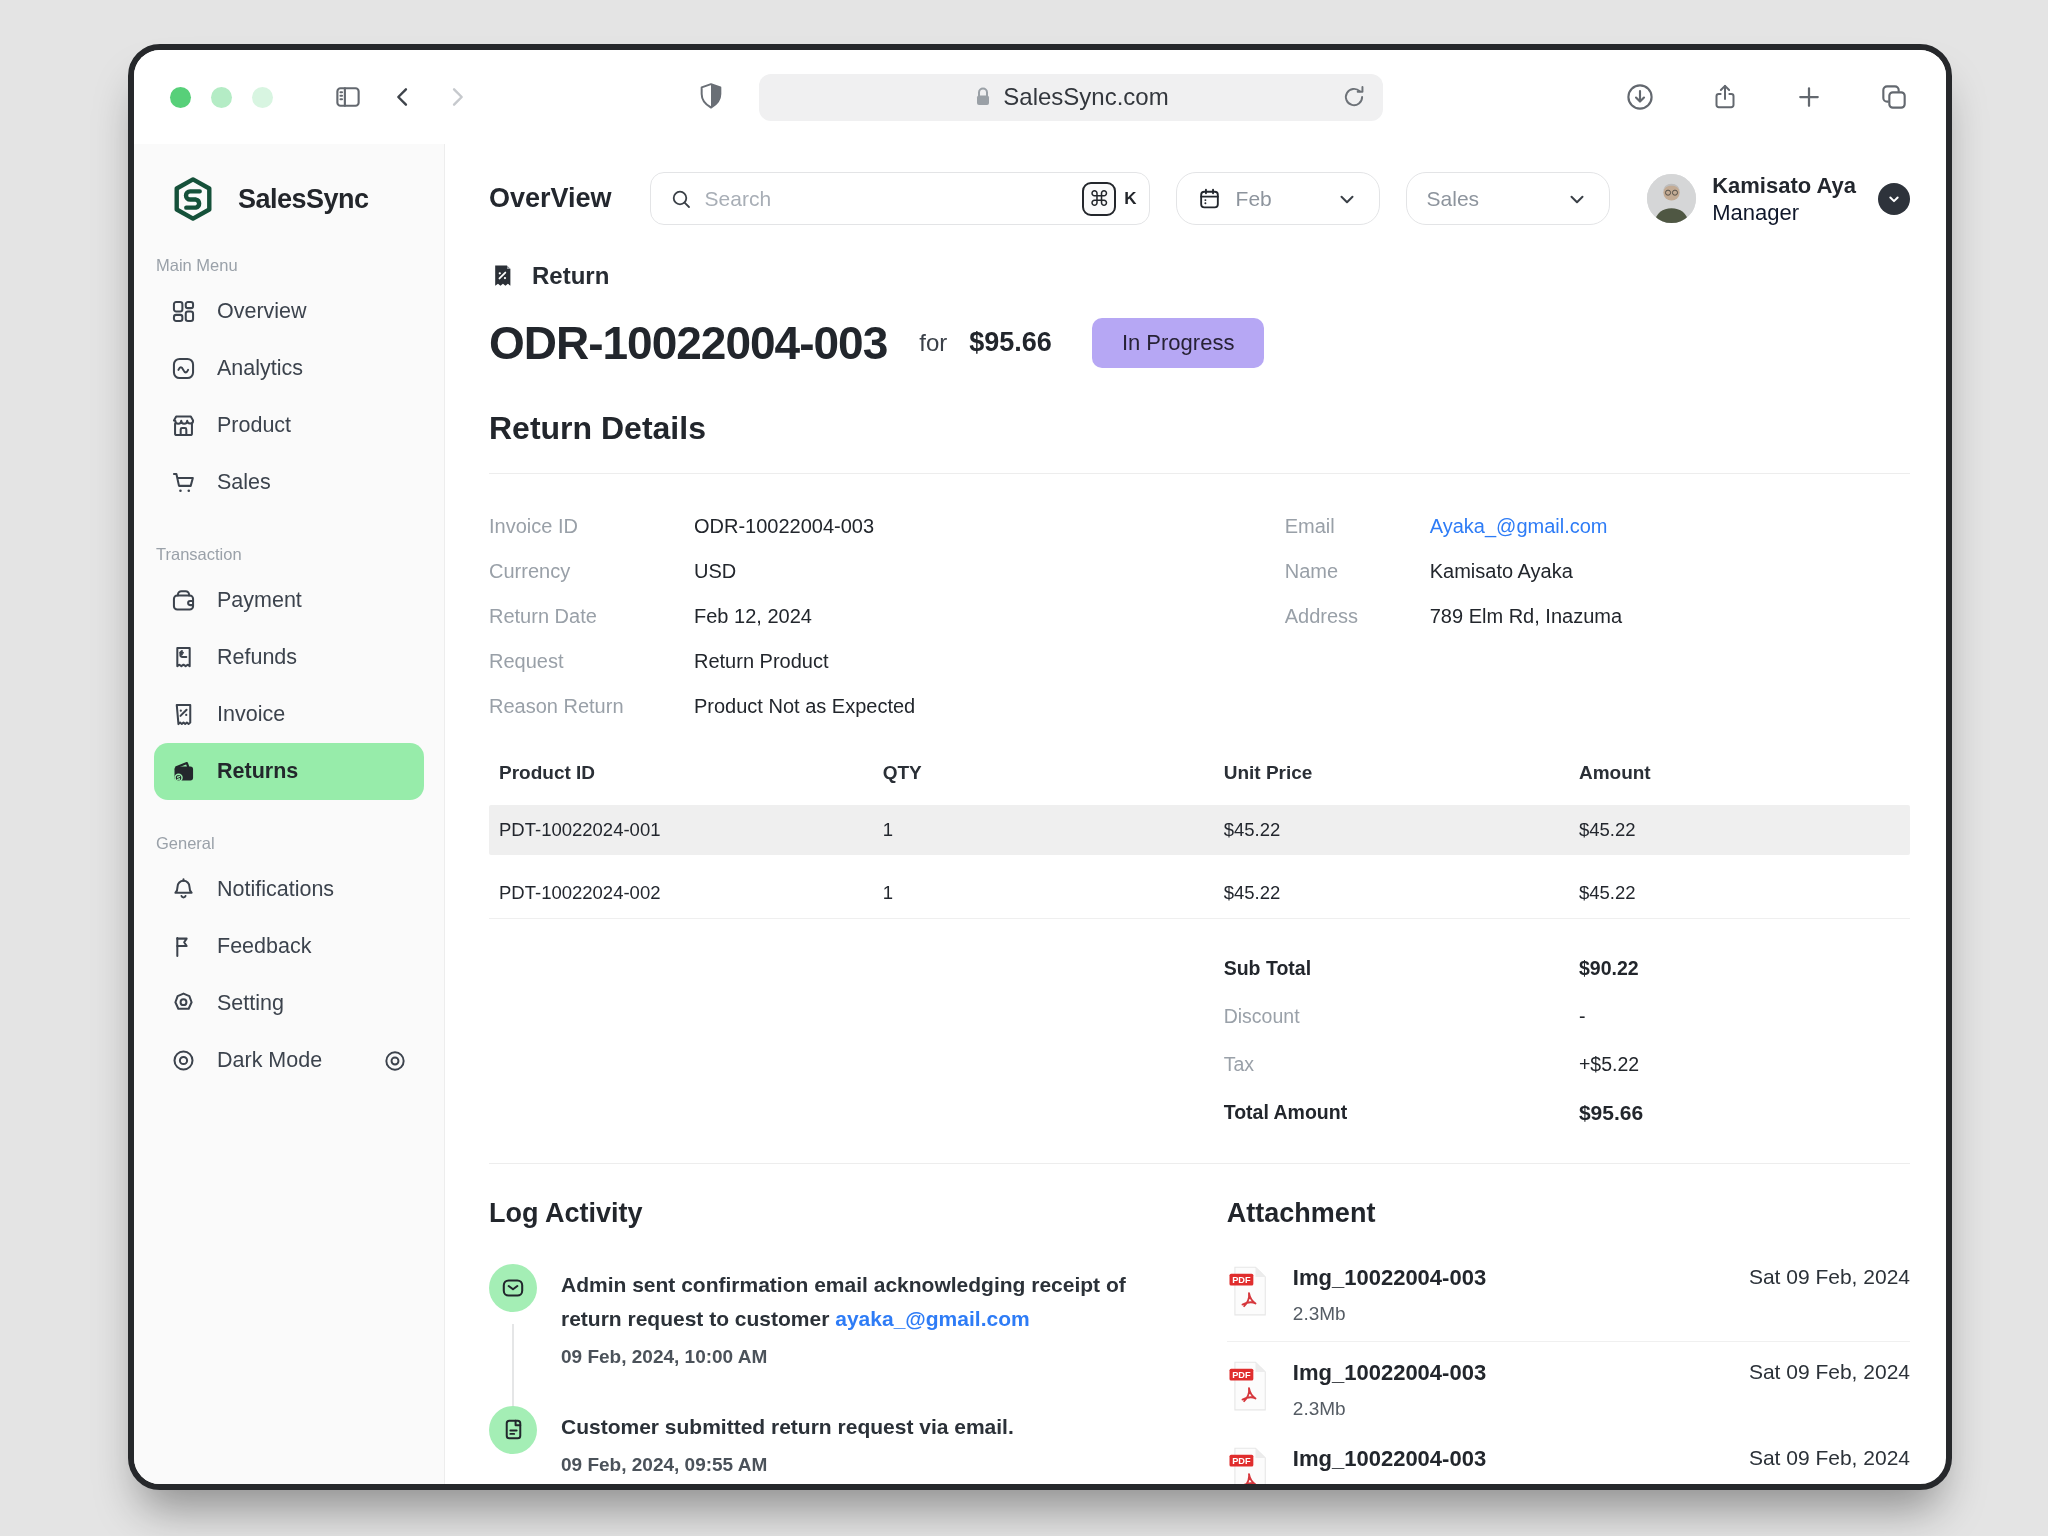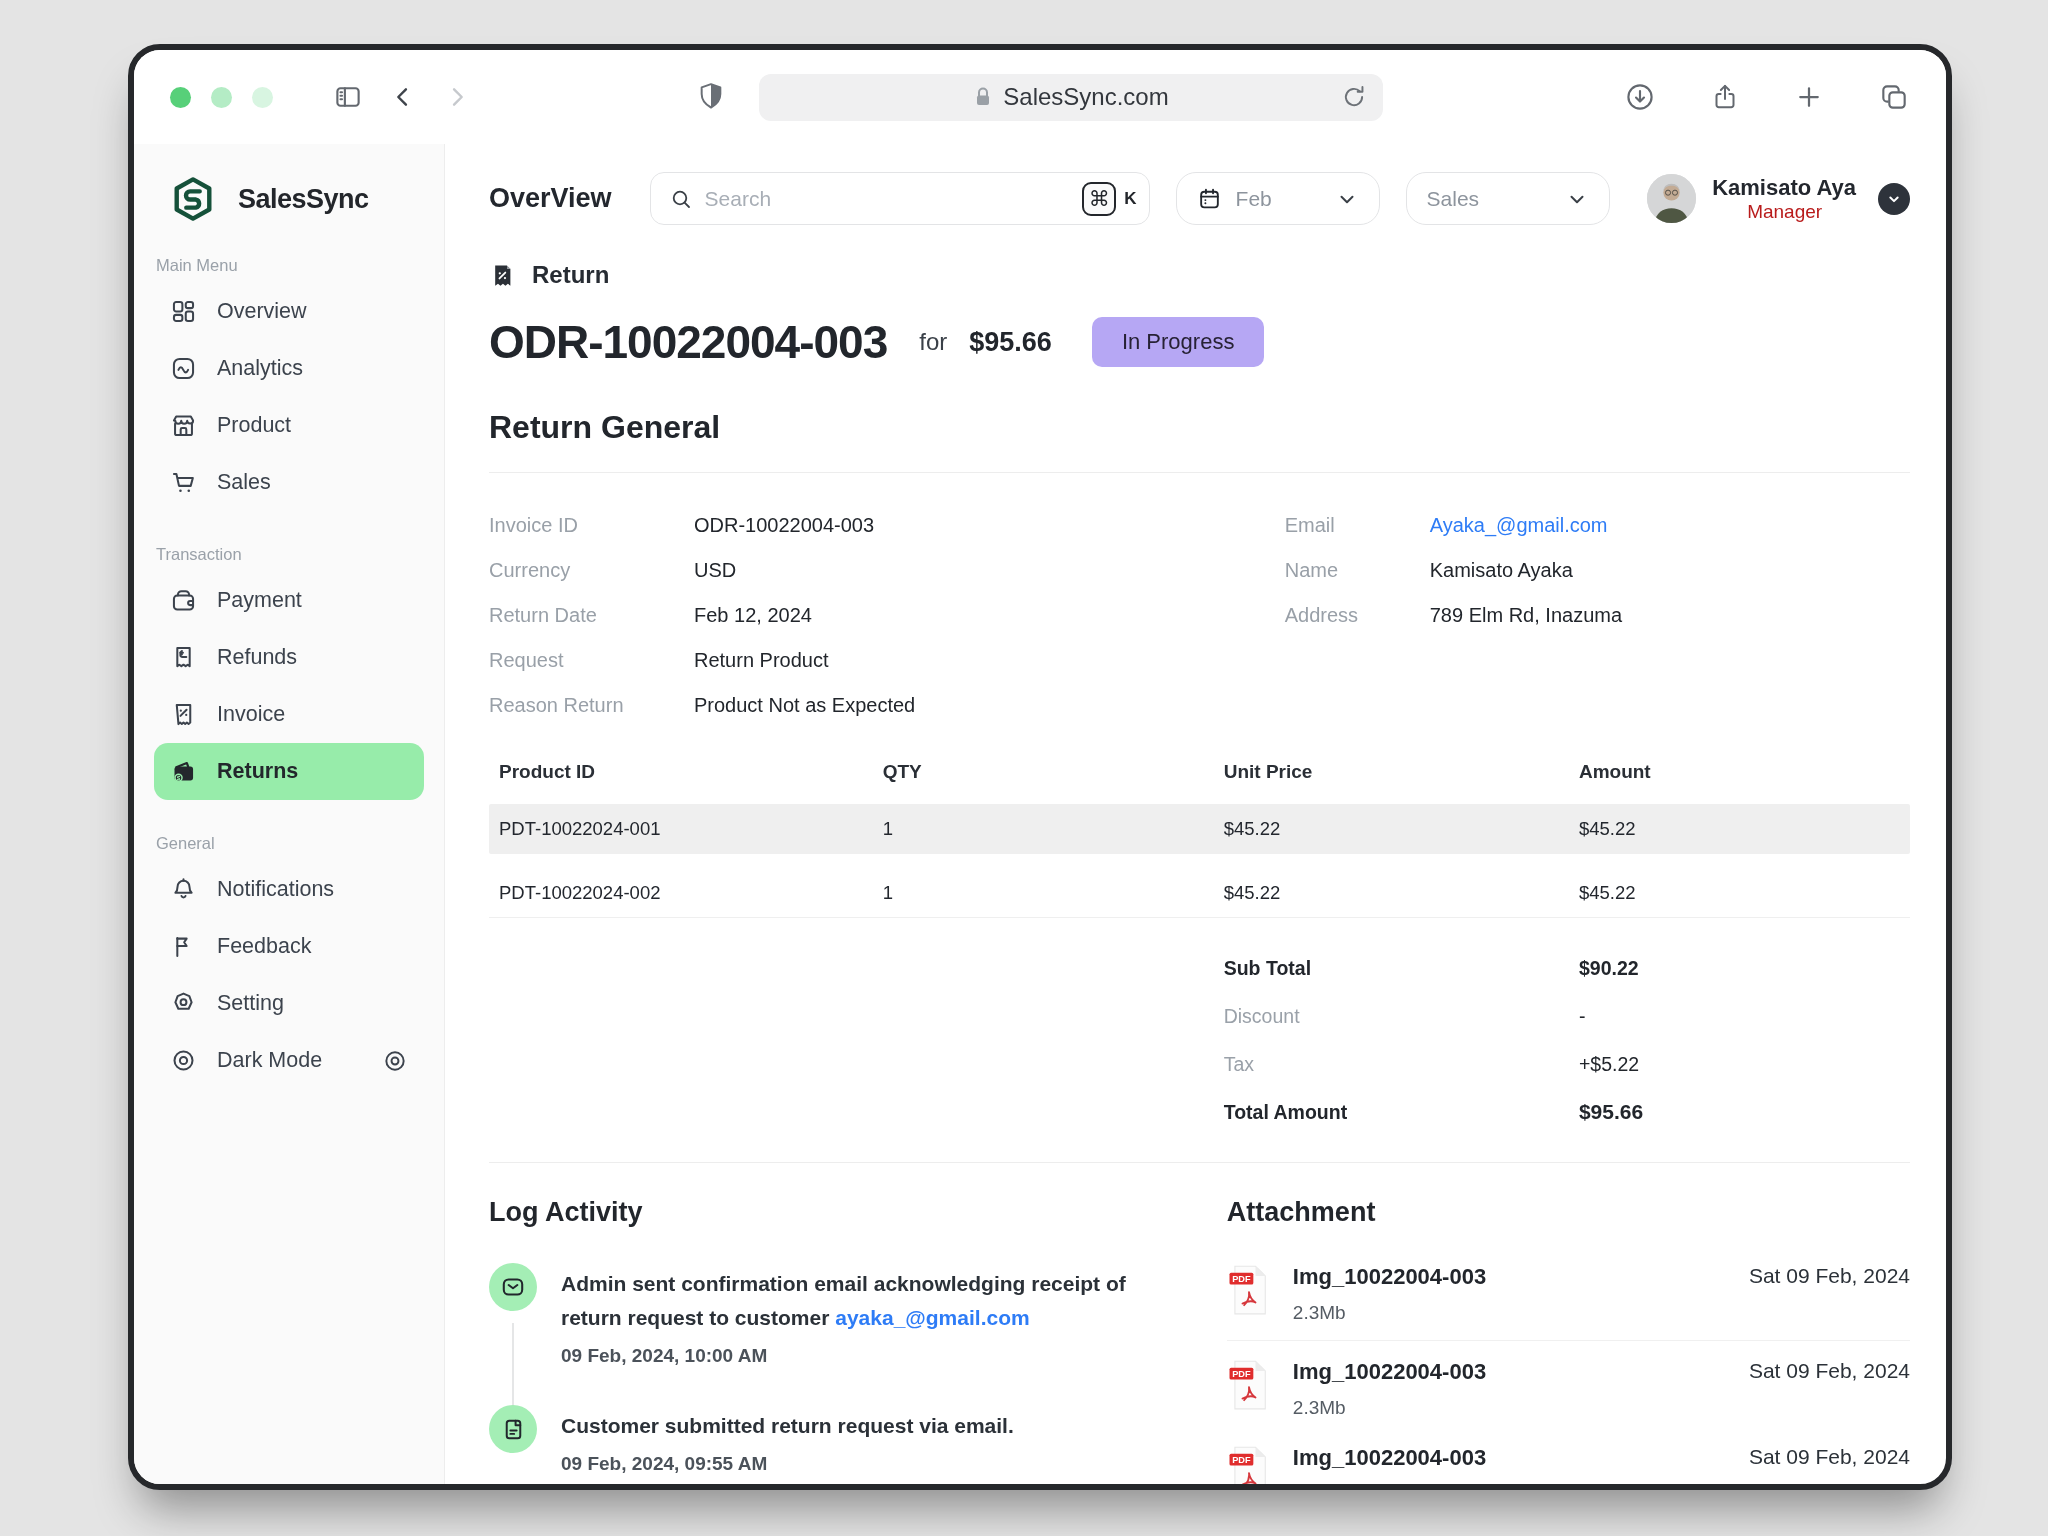--- a/index.html
+++ b/index.html
@@ -86,21 +86,21 @@
   .select {
     width:204px; height:53px; border:1px solid #e3e4e6; border-radius:20px;
     display:flex; align-items:center; gap:14px; padding:0 20px; background:#fff; cursor:pointer;
   }
   .select .sel-label { font-size:21px; color:#8d949d; flex:1; }
   .select .cal { color:#23272e; }
   .chev { color:#3a4047; }
   .profile { margin-left:auto; display:flex; align-items:center; gap:16px; cursor:pointer; }
   .avatar { width:49px; height:49px; border-radius:50%; overflow:hidden; background:#d9dadb; }
   .p-name { font-size:22px; font-weight:700; color:#23272e; line-height:1.25; }
-  .p-role { font-size:19px; color:#b91c1c;margin-left:35px; }
+  .p-role { font-size:22px; color:#0f172a; }
   .p-caret {
     width:32px; height:32px; border-radius:50%; background:#2e333b; color:#fff;
     display:flex; align-items:center; justify-content:center; margin-left:6px;
   }
 
   .ret-row { display:flex; align-items:center; gap:16px; margin-top:36px; }
   .ret-label { font-size:24px; font-weight:600; color:#272c33; }
 
   .order-row { display:flex; align-items:center; margin-top:26px; }
   .order-id { font-size:46px; font-weight:700; color:#22262c; letter-spacing:-1px; }
@@ -490,21 +490,21 @@
         <span class="ret-label">Return</span>
       </div>
 
       <div class="order-row">
         <span class="order-id">ODR-10022004-003</span>
         <span class="order-for">for</span>
         <span class="order-amt">$95.66</span>
         <span class="status-badge">In Progress</span>
       </div>
 
-      <div class="details-title">Return General</div>
+      <div class="details-title">Return Details</div>
       <div class="divider"></div>
 
       <div class="fields">
         <div class="fcol1">
           <div class="frow">
               <span class="flabel">Invoice ID</span>
               <span class="fvalue">ODR-10022004-003</span>
             </div>
           <div class="frow">
               <span class="flabel">Currency</span>

